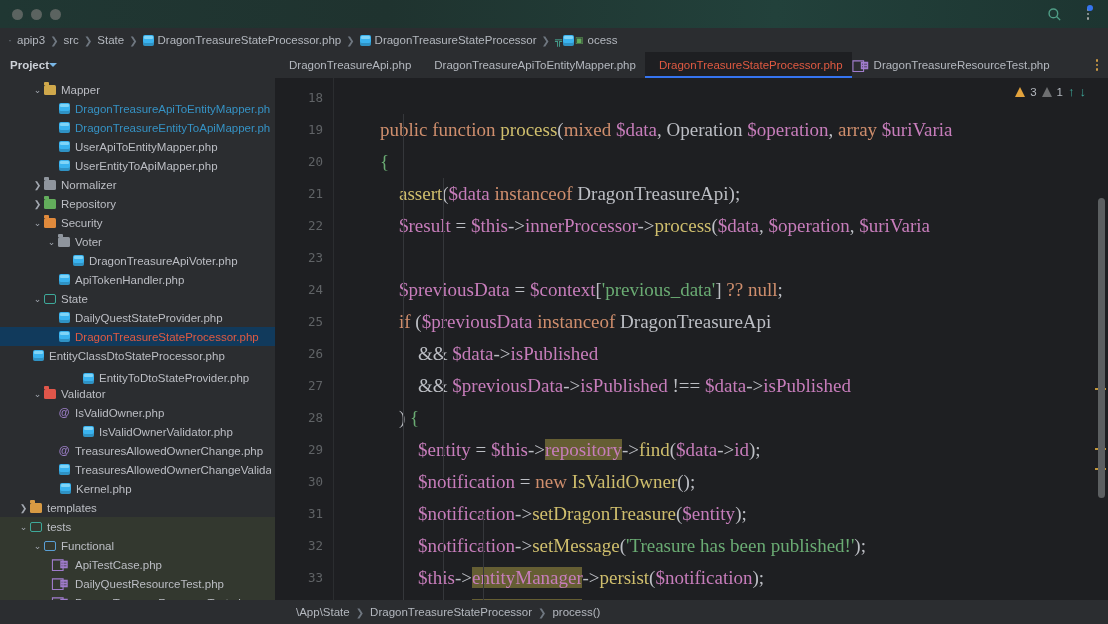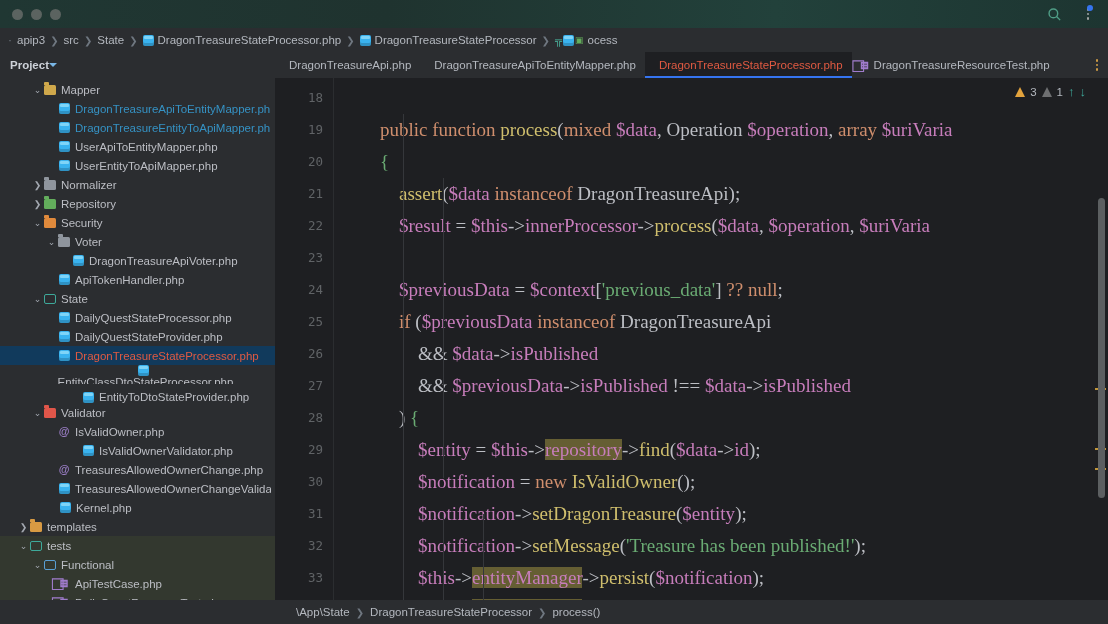--- a/index.html
+++ b/index.html
@@ -273,37 +273,30 @@
           <span class="ic">
             <span class="fold-open"></span>
           </span>
           <span class="lbl">State</span>
         </div>
         <div class="row" style="padding-left: 46px;">
           <span class="arrow"></span>
           <span class="ic">
             <span class="php-ico"></span>
           </span>
-          <span class="lbl">DailyQuestStateProcessor.php</span>
-        </div>
-        <div class="row" style="padding-left: 46px;">
-          <span class="arrow"></span>
-          <span class="ic">
-            <span class="php-ico"></span>
-          </span>
           <span class="lbl">DailyQuestStateProvider.php</span>
         </div>
         <div class="row selected" style="padding-left: 46px;">
           <span class="arrow"></span>
           <span class="ic">
             <span class="php-ico"></span>
           </span>
           <span class="lbl">DragonTreasureStateProcessor.php</span>
         </div>
-        <div class="row" style="padding-left: 20px; flex-direction: column;">
+        <div class="row" style="padding-left: 20px;">
           <span class="arrow"></span>
           <span class="ic">
             <span class="php-ico"></span>
           </span>
           <span class="lbl">EntityClassDtoStateProcessor.php</span>
         </div>
         <div class="row" style="padding-left: 70px; align-items: flex-end;">
           <span class="arrow"></span>
           <span class="ic">
             <span class="php-ico"></span>

